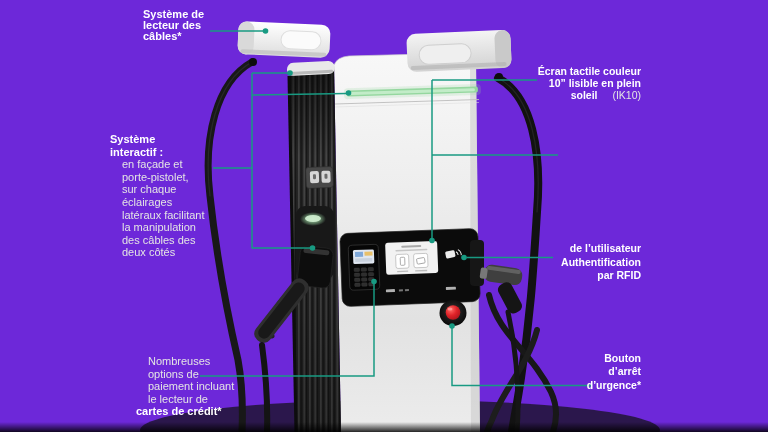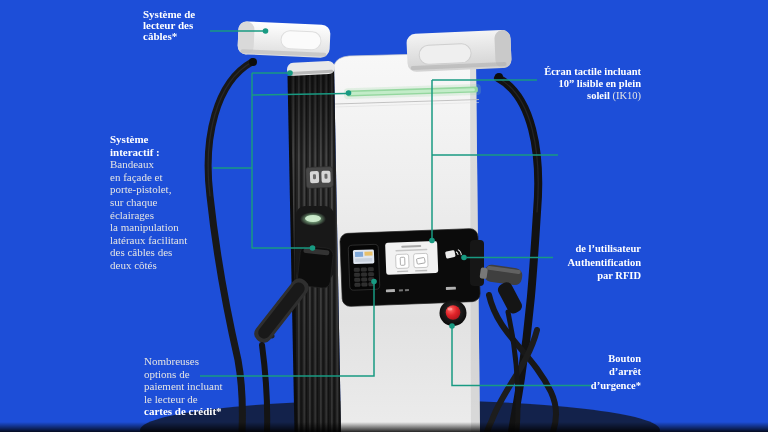--- a/index.html
+++ b/index.html
@@ -1,23 +1,23 @@
 <!DOCTYPE html>
 <html style="--accent: #189a82; --led-green: #95d79f; --button-red: #d92027; --cabinet-white: #eeeeee; --background: #000000; --text: #ffffff;"><head>
 <meta charset="utf-8">
 <style>
   html,body{margin:0;padding:0;background:#000;}
   .stage{
-    position:relative;width:768px;height:432px;background:#1d4ed8;overflow:hidden;
-    font-family:Liberation Serif, serif;
+    position:relative;width:768px;height:432px;background:#6d28d9;overflow:hidden;
+    font-family:Liberation Sans, sans-serif;
   }
   svg{position:absolute;left:0;top:0;}
   .label{position:absolute;color:#fff;font-size:11px;line-height:12.6px;}
   .label .bold,.label.bold,.b{font-weight:700;color:#ffffff;}
-  .label .normal,.n{font-weight:400;color:#e4e4e4;}
+  .label .normal,.n{font-weight:400;color:#e4e4e4;padding-left:12px;}
   .r{text-align:right;font-size:10.5px;}
 </style>
 </head>
 <body>
 
 <div class="stage">
 
 <svg width="768" height="432" viewBox="0 0 768 432">
   <defs>
     <linearGradient id="cabG" x1="0" y1="0" x2="0" y2="1">
@@ -246,45 +246,44 @@
       <div>lecteur des</div>
       <div>câbles*</div>
     </div>
 
   <div class="label" style="left:110px;top:133px;width:112px">
     <div class="bold">
         <div>Système</div>
         <div>interactif :</div>
       </div>
     <div class="normal">
-        <div>Bandeaux</div>
         <div>en façade et</div>
         <div>porte-pistolet,</div>
         <div>sur chaque</div>
         <div>éclairages</div>
+        <div>latéraux facilitant</div>
         <div>la manipulation</div>
-        <div>latéraux facilitant</div>
         <div>des câbles des</div>
         <div>deux côtés</div>
       </div>
   </div>
 
-  <div class="label" style="left:144px;top:355px;width:110px">
+  <div class="label" style="left:136px;top:355px;width:110px">
     <div class="normal">
         <div>Nombreuses</div>
         <div>options de</div>
         <div>paiement incluant</div>
         <div>le lecteur de</div>
       </div>
     <div class="bold">cartes de crédit*</div>
   </div>
 
   <div class="label r" style="right:127px;top:66px;line-height:11.8px;width:130px">
     <div class="bold">
-        <div>Écran tactile incluant</div>
+        <div>Écran tactile couleur</div>
         <div>10” lisible en plein</div>
       </div>
     <div><span class="b">soleil</span><span class="n"> (IK10)</span></div>
   </div>
 
 
   <div class="label r bold" style="right:127px;top:242px;line-height:13.7px;width:110px">
       <div>de l’utilisateur</div>
       <div>Authentification</div>
       <div>par RFID</div>

